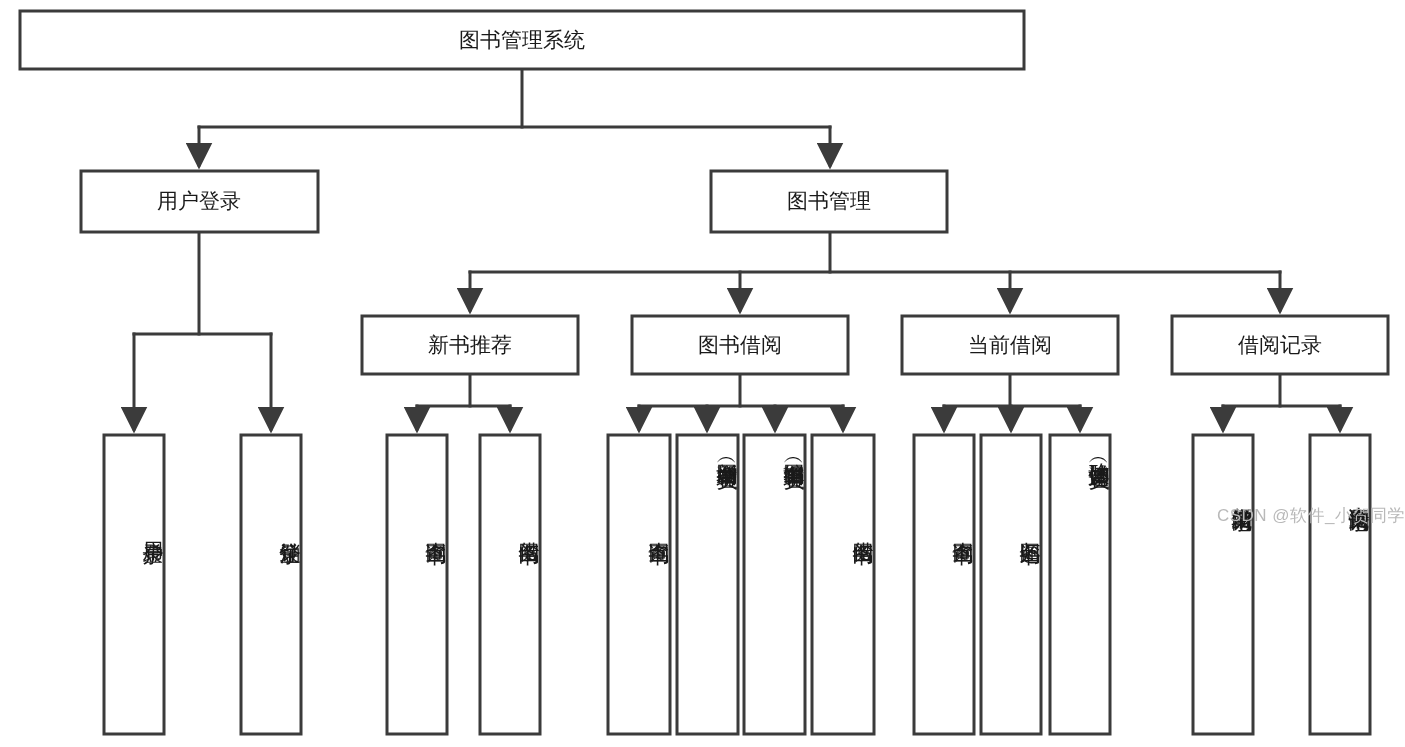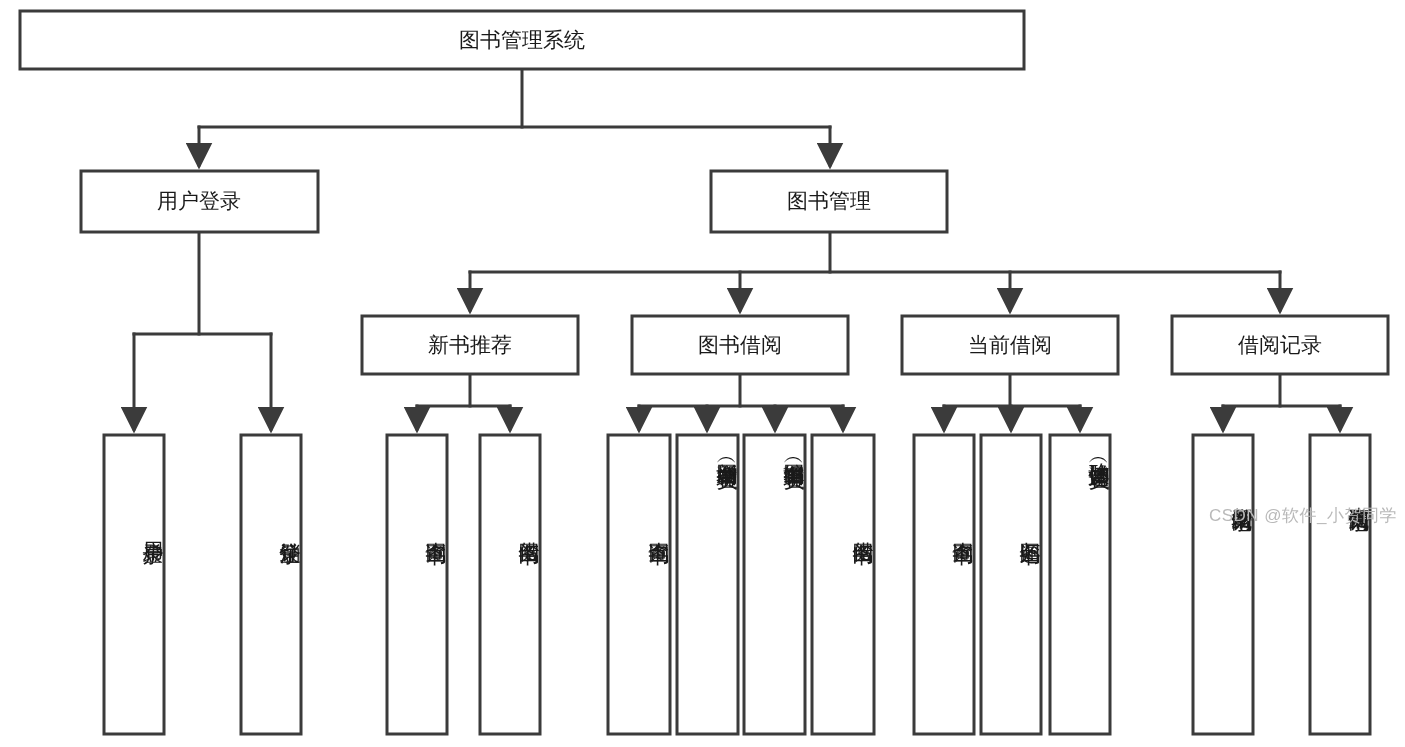--- a/index.html
+++ b/index.html
@@ -55,21 +55,21 @@
     font-size: 21px;
     color: #1a1a1a;
     line-height: 1.08;
     letter-spacing: 1px;
     white-space: nowrap;
     text-align: left;
     pointer-events: none;
   }
   #watermark {
     position: absolute;
-    right: 8px;
+    right: 0;
     bottom: 6px;
     font-family: "Liberation Sans", "DejaVu Sans", sans-serif;
     font-size: 17px;
     color: #b9b9b9;
     letter-spacing: 0.5px;
     white-space: nowrap;
   }
 </style>
 </head>
 <body>

